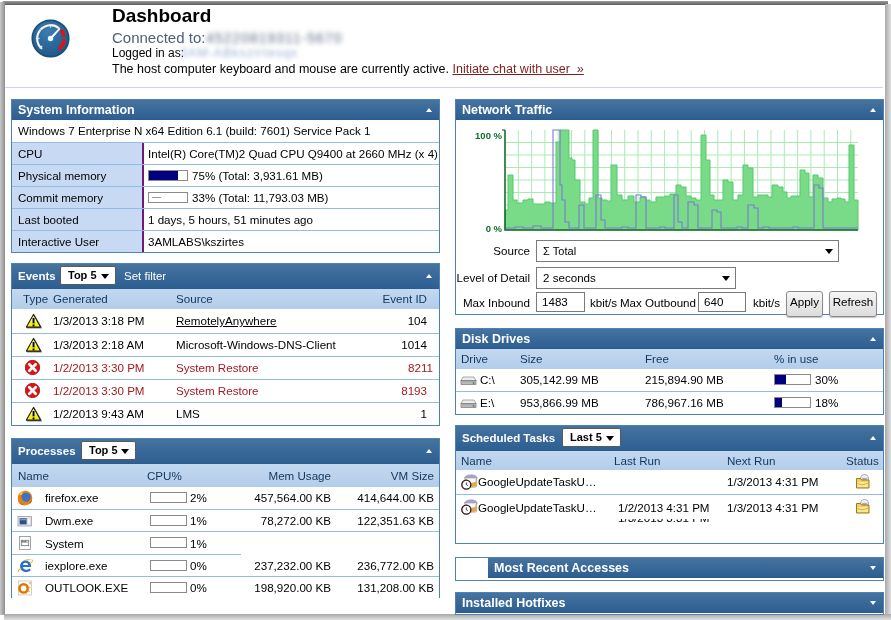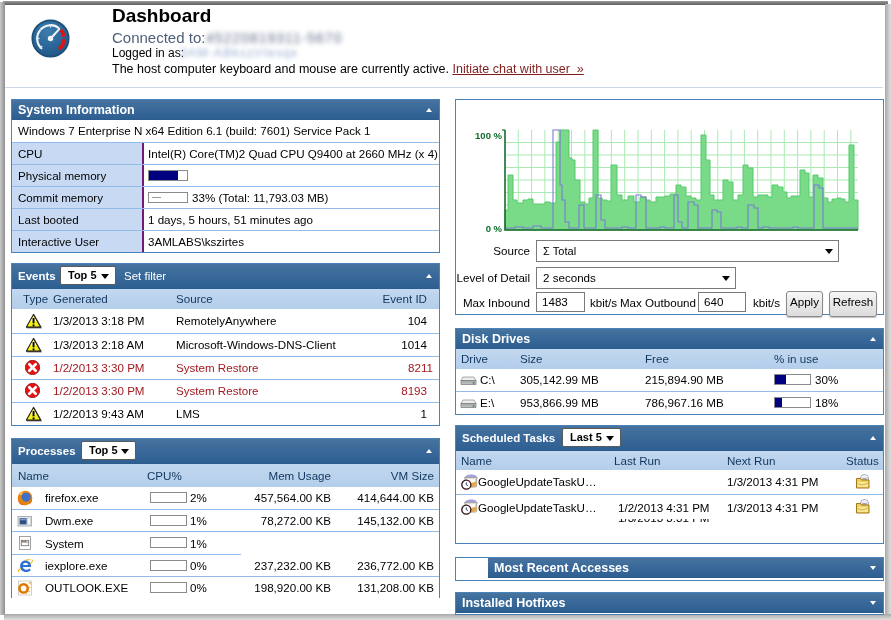--- a/index.html
+++ b/index.html
@@ -161,20 +161,21 @@
     </div>
   <div class="row si" style="height:22px;line-height:21px;">
       <span class="lbl">CPU</span>
       <span class="cell" style="left:136px;">Intel(R) Core(TM)2 Quad CPU Q9400 at 2660 MHz (x 4)</span>
     </div>
   <div class="row si" style="height:22px;line-height:21px;">
       <span class="lbl">Physical memory</span>
     <span class="bar" style="left:136px;">
         <span style="width:29px;background:#000080;"></span>
       </span>
+    <span class="cell" style="left:180px;">75% (Total: 3,931.61 MB)</span>
     </div>
   <div class="row si" style="height:22px;line-height:21px;">
       <span class="lbl">Commit memory</span>
     <span class="bar" style="left:136px;">
         <i class="dash"></i>
       </span>
     <span class="cell" style="left:180px;">33% (Total: 11,793.03 MB)</span>
     </div>
   <div class="row si" style="height:22px;line-height:21px;">
       <span class="lbl">Last booted</span>
@@ -195,21 +196,21 @@
     <span class="cell" style="left:11px;">Type</span>
     <span class="cell" style="left:41px;">Generated</span>
     <span class="cell" style="left:164px;">Source</span>
     <span class="cell r" style="right:12px;">Event ID</span>
   </div>
   <div class="row ev" style="height:24px;line-height:23px;border-top:none;">
       <svg class="wicon" width="17" height="16" viewBox="0 0 17 16">
         <use href="#warn"></use>
       </svg>
     <span class="cell" style="left:41px;">1/3/2013 3:18 PM</span>
-      <span class="cell" style="left:164px;">RemotelyAnywhere</span>
+      <span class="cell" style="left:164px;text-decoration:underline;">RemotelyAnywhere</span>
       <span class="cell" style="right:12px;">104</span>
     </div>
   <div class="row ev" style="height:23px;line-height:22px;">
       <svg class="wicon" width="17" height="16" viewBox="0 0 17 16">
         <use href="#warn"></use>
       </svg>
     <span class="cell" style="left:41px;">1/3/2013 2:18 AM</span>
       <span class="cell" style="left:164px;">Microsoft-Windows-DNS-Client</span>
       <span class="cell" style="right:12px;">1014</span>
     </div>
@@ -260,21 +261,21 @@
       <span class="cell r" style="right:5px;">414,644.00 KB</span>
     </div>
   <div class="row pr" style="height:22px;line-height:22px;">
       <svg class="picon" width="16" height="16" viewBox="0 0 16 16">
         <use href="#i-dwm"></use>
       </svg>
     <span class="cell" style="left:33px;">Dwm.exe</span>
       <span class="pbar"></span>
       <span class="cell" style="left:178px;">1%</span>
     <span class="cell r" style="right:108px;">78,272.00 KB</span>
-      <span class="cell r" style="right:5px;">145,132.00 KB</span>
+      <span class="cell r" style="right:5px;">122,351.63 KB</span>
     </div>
   <div class="row pr" style="height:23px;line-height:23px;">
       <svg class="picon" width="16" height="16" viewBox="0 0 16 16">
         <use href="#i-sys"></use>
       </svg>
     <span class="cell" style="left:33px;">System</span>
       <span class="pbar"></span>
       <span class="cell" style="left:178px;">1%</span>
     </div>
   <div class="row pr" style="height:22px;line-height:22px;border-top:1px solid #fff;">
@@ -294,20 +295,21 @@
       </svg>
     <span class="cell" style="left:33px;">OUTLOOK.EXE</span>
       <span class="pbar"></span>
       <span class="cell" style="left:178px;">0%</span>
     <span class="cell r" style="right:108px;">198,920.00 KB</span>
       <span class="cell r" style="right:5px;">131,208.00 KB</span>
     </div>
 </div>
 
 <div class="panel" id="net" style="left:455px;top:99px;width:429px;height:216px;">
+  <div class="ph">Network Traffic<span class="arr up"></span></div>
   <svg id="graph" style="position:absolute;left:23px;top:29px;overflow:visible;" width="384" height="108" viewBox="0 0 384 108">
       <rect x="26" y="1" width="353" height="100" fill="#fff"></rect>
 <g stroke="#aaeab2" stroke-width="1">
         <line x1="39.3" y1="1" x2="39.3" y2="101"></line>
         <line x1="52.6" y1="1" x2="52.6" y2="101"></line>
         <line x1="65.9" y1="1" x2="65.9" y2="101"></line>
         <line x1="79.2" y1="1" x2="79.2" y2="101"></line>
         <line x1="92.5" y1="1" x2="92.5" y2="101"></line>
         <line x1="105.8" y1="1" x2="105.8" y2="101"></line>
         <line x1="119.1" y1="1" x2="119.1" y2="101"></line>

